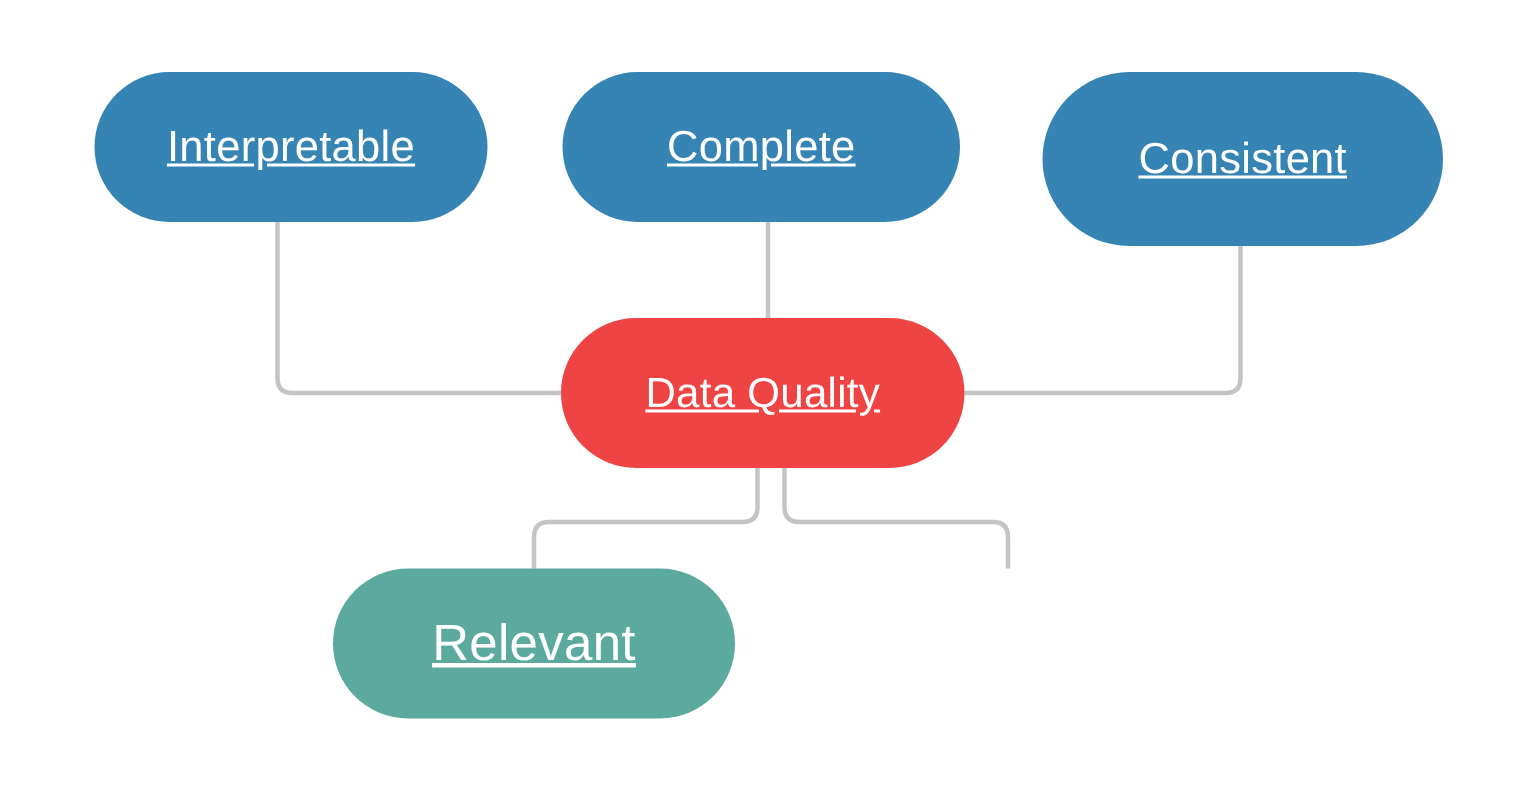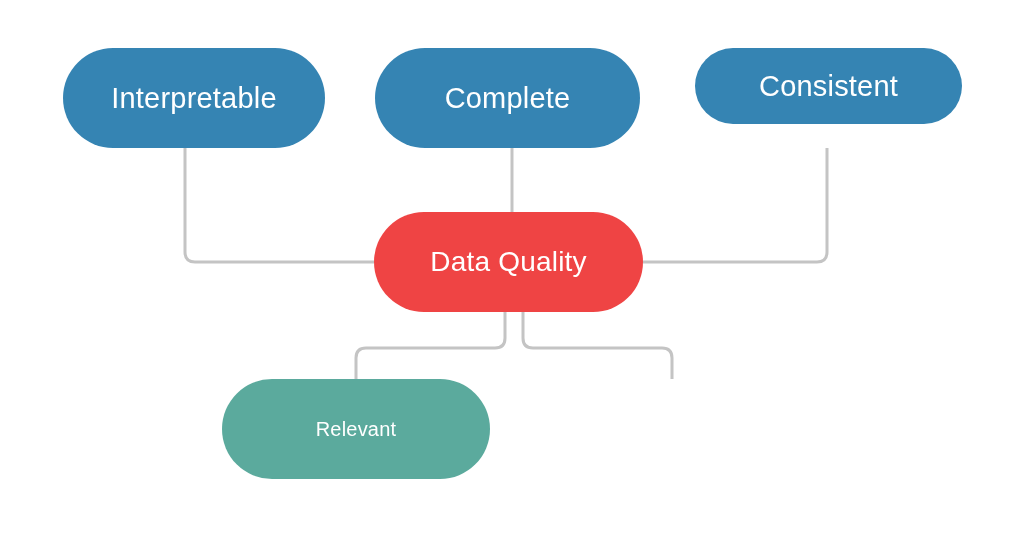--- a/index.html
+++ b/index.html
@@ -30,47 +30,48 @@
     position: absolute;
     display: flex;
     align-items: center;
     justify-content: center;
     border-radius: 999px;
     box-sizing: border-box;
     color: #ffffff;
     text-align: center;
     line-height: 1;
     user-select: none;
+    text-decoration: underline;
   }
   .node-label {
     display: block;
     font-weight: 400;
     letter-spacing: 0.2px;
     white-space: nowrap;
   }
   .node-source  { background: #3584b3; }
   .node-outcome { background: #5baa9d; }
   .node-center  { background: #ef4444; }
 
   
   #node-interpretable { left: 63px;  top: 48px;  width: 262px; height: 100px; }
   #node-complete      { left: 375px; top: 48px;  width: 265px; height: 100px; text-align: center; }
-  #node-consistent    { left: 695px; top: 48px;  width: 267px; height: 76px; }
+  #node-consistent    { left: 695px; top: 48px;  width: 267px; height: 116px; }
   
   #node-data-quality  { left: 374px; top: 212px; width: 269px; height: 100px; }
   
   #node-relevant      { left: 222px; top: 379px; width: 268px; height: 100px; }
   #node-accurate      { left: 556px; top: 379px; width: 267px; height: 100px; }
 
   #node-interpretable .node-label,
   #node-complete .node-label,
   #node-consistent .node-label { font-size: 29px; }
   #node-data-quality .node-label { font-size: 28px; }
   #node-relevant .node-label,
-  #node-accurate .node-label { font-size: 20px; }
+  #node-accurate .node-label { font-size: 34px; }
 </style>
 </head>
 <body>
 
 <div id="canvas">
 
   <svg id="wires" viewBox="0 0 1024 536" width="1024" height="536" aria-hidden="true">
     <g fill="none" stroke="#c4c4c4" stroke-width="3" stroke-linecap="butt" stroke-linejoin="round">
 
       <path d="M 185,148 L 185,252 Q 185,262 195,262 L 374,262"></path>

